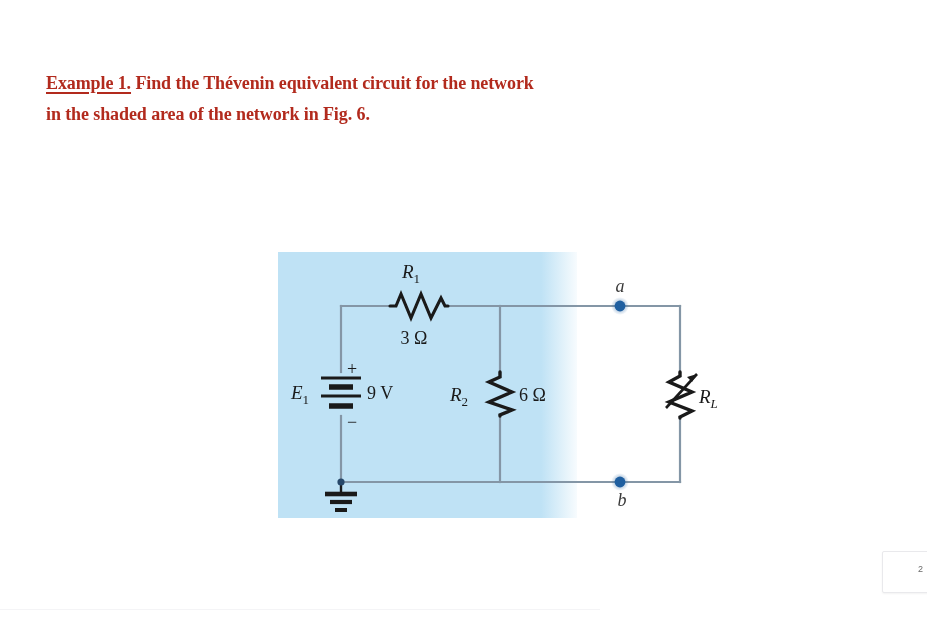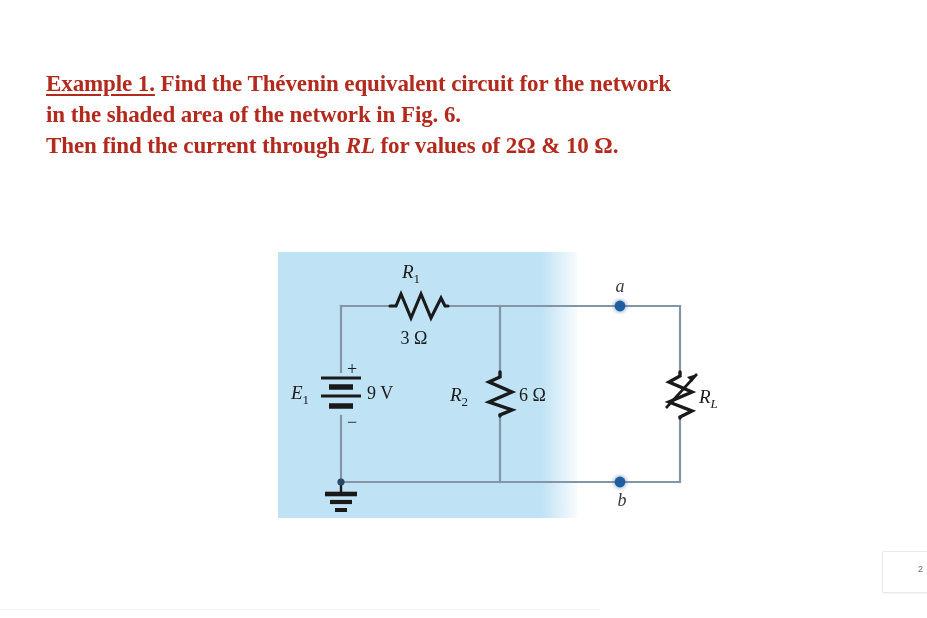--- a/index.html
+++ b/index.html
@@ -25,21 +25,21 @@
 
   
   #heading {
     position: absolute;
     left: 46px;
     top: 68px;
     width: 845px;
     color: #b22a1d;
     font-family: "Liberation Serif", serif;
     font-weight: bold;
-    font-size: 23px;
+    font-size: 18px;
     line-height: 31px;
     letter-spacing: -0.1px;
   }
   #heading .line { white-space: nowrap; }
   #heading .ex-label {
     text-decoration: underline;
     text-underline-offset: 3px;
     text-decoration-thickness: 2px;
   }
   #heading .ital { font-style: italic; }
@@ -87,21 +87,20 @@
   }
 </style>
 </head>
 <body>
 
 <div id="slide">
 
   <div id="heading">
     <div class="line"><span class="ex-label">Example 1.</span><span> Find the Thévenin equivalent circuit for the network</span></div>
     <div class="line">in the shaded area of the network in Fig. 6.</div>
-    <div class="line"><span>Then find the current through </span><span class="ital">RL</span><span> for values of 2Ω &amp; 10 Ω.</span></div>
   </div>
 
   <div id="figure">
     <svg width="927" height="618" viewBox="0 0 927 618" xmlns="http://www.w3.org/2000/svg">
       <defs>
 
         <linearGradient id="shadeFade" x1="0" y1="0" x2="1" y2="0">
           <stop offset="0%" stop-color="#bfe2f5" stop-opacity="1"></stop>
           <stop offset="88%" stop-color="#bfe2f5" stop-opacity="1"></stop>
           <stop offset="100%" stop-color="#bfe2f5" stop-opacity="0.12"></stop>

